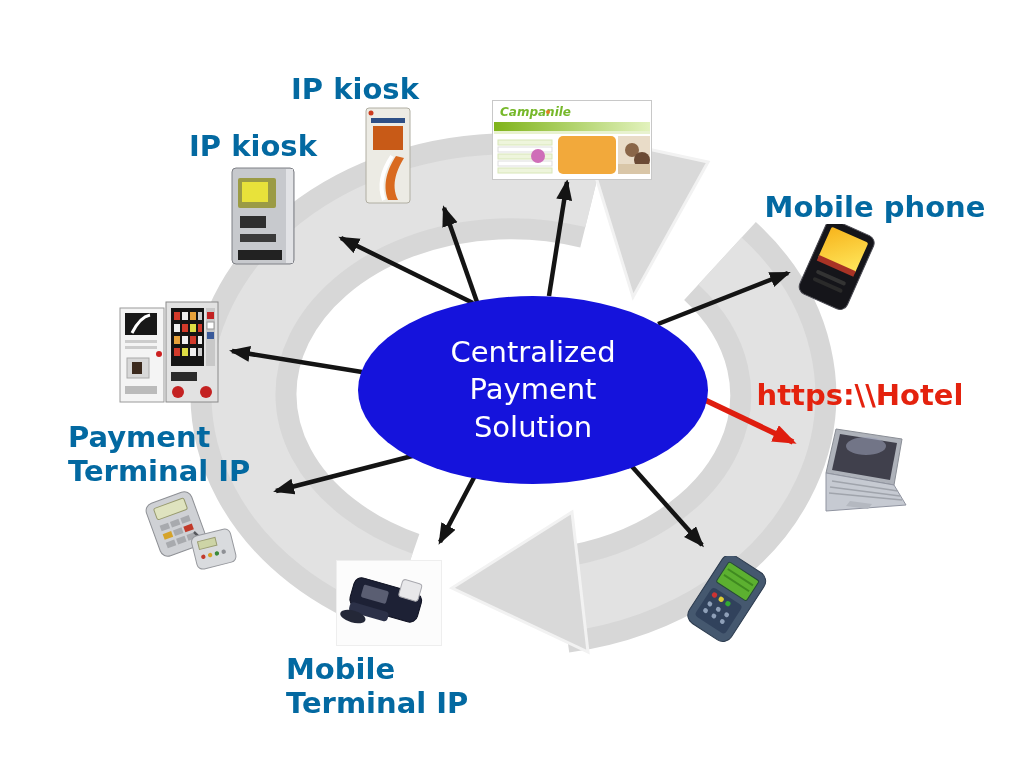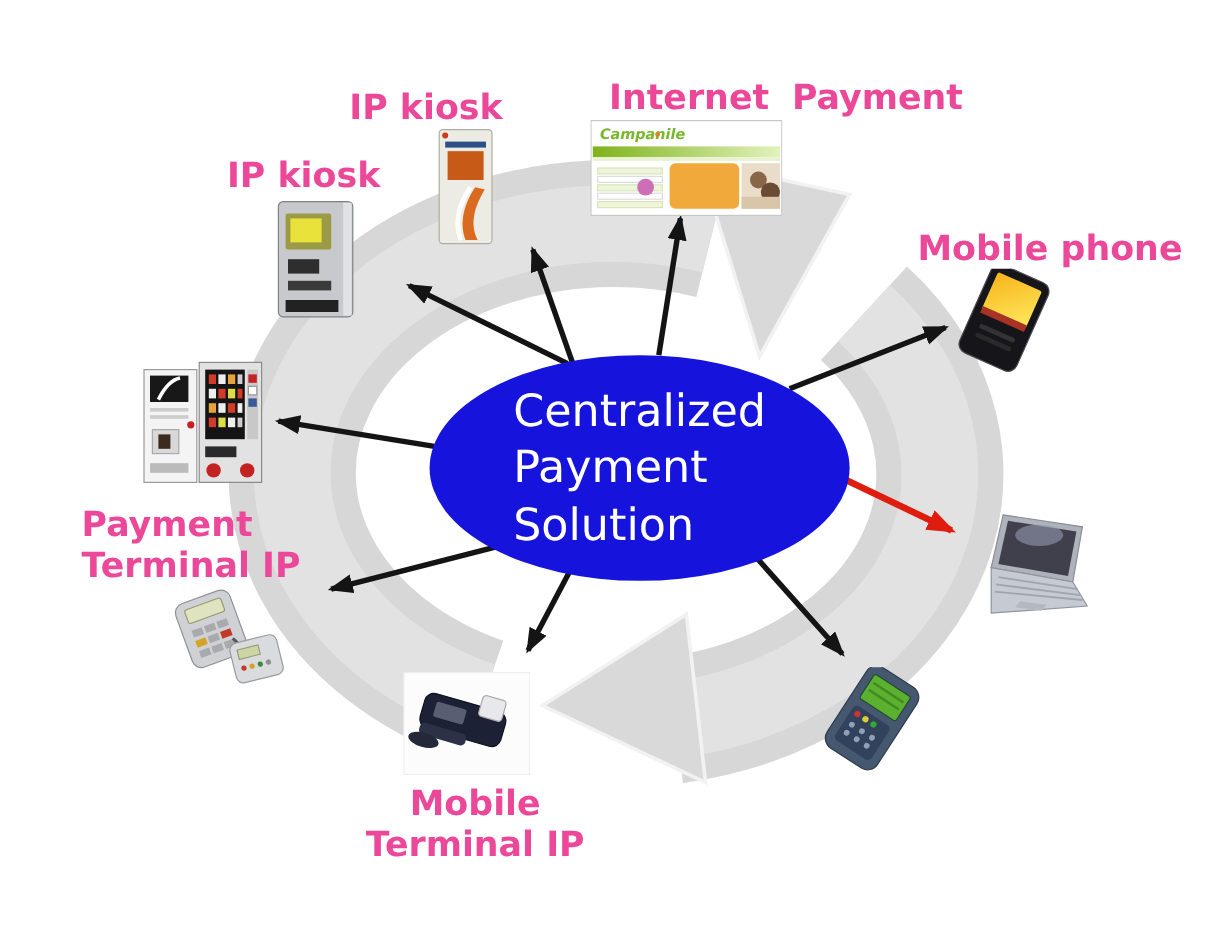--- a/index.html
+++ b/index.html
@@ -2,32 +2,32 @@
 <html><head>
 <meta charset="utf-8">
 <style>
   html,body{margin:0;padding:0;background:#fff;}
   .stage{position:relative;width:1024px;height:780px;background:#ffffff;overflow:hidden;
          font-family:"DejaVu Sans","Liberation Sans",sans-serif;}
   .layer{position:absolute;left:0;top:0;}
   
   .hub{position:absolute;left:358px;top:296px;width:350px;height:188px;background:#1513dc;
        border-radius:50%;display:flex;align-items:center;justify-content:center;z-index:3;}
-  .hub-text{color:#ffffff;font-size:37px;line-height:1.28;white-space:pre-line;}
+  .hub-text{color:#ffffff;font-size:29px;line-height:1.28;text-align:center;white-space:pre-line;}
   
-  .lbl{position:absolute;font-weight:bold;color:#ec4899;font-size:29px;line-height:1.18;
+  .lbl{position:absolute;font-weight:bold;color:#0369a1;font-size:29px;line-height:1.18;
        white-space:pre-line;z-index:5;}
   .lbl.center{text-align:center;}
   .lbl-ip-kiosk-left{left:178px;top:129px;width:150px;}
   .lbl-ip-kiosk-top{left:280px;top:72px;width:150px;}
   .lbl-internet{left:495px;top:64px;width:320px;word-spacing:9px;}
   .lbl-mobile-phone{left:755px;top:190px;width:240px;}
   .lbl-hotel{left:740px;top:378px;width:240px;color:#e4220e;}
   .lbl-loyalty{left:636px;top:646px;width:140px;}
-  .lbl-mobile-terminal{left:286px;top:652px;width:220px;text-align:center;}
+  .lbl-mobile-terminal{left:286px;top:652px;width:220px;}
   .lbl-payment-terminal{left:68px;top:420px;width:220px;}
   .lbl-vending{left:46px;top:230px;width:180px;}
   
   .dev{position:absolute;z-index:4;}
   .dev-atm{left:226px;top:166px;}
   .dev-kiosk2{left:358px;top:106px;}
   .dev-web{left:492px;top:100px;}
   .dev-phone{left:798px;top:224px;}
   .dev-laptop{left:810px;top:425px;}
   .dev-loyalty{left:686px;top:556px;}
@@ -232,20 +232,20 @@
     <rect x="89" y="12" width="7" height="7" fill="#c22222"></rect>
     <rect x="89" y="22" width="7" height="7" fill="#ffffff" stroke="#999999"></rect>
     <rect x="89" y="32" width="7" height="7" fill="#3a5a9a"></rect>
     <rect x="53" y="72" width="26" height="9" fill="#2a2a2a"></rect>
     <circle cx="60" cy="92" r="6" fill="#c42222"></circle>
     <circle cx="88" cy="92" r="6" fill="#c42222"></circle>
   </svg>
 
   <div class="lbl center lbl-ip-kiosk-left">IP kiosk</div>
   <div class="lbl center lbl-ip-kiosk-top">IP kiosk</div>
-  <div class="lbl center lbl-internet">Internet Payment</div>
   <div class="lbl center lbl-mobile-phone">Mobile phone</div>
+  <div class="lbl center lbl-hotel">https:\\Hotel</div>
   <div class="lbl lbl-mobile-terminal">Mobile
 Terminal IP</div>
   <div class="lbl lbl-payment-terminal">Payment
 Terminal IP</div>
 
 </div>
 
 </body></html>

